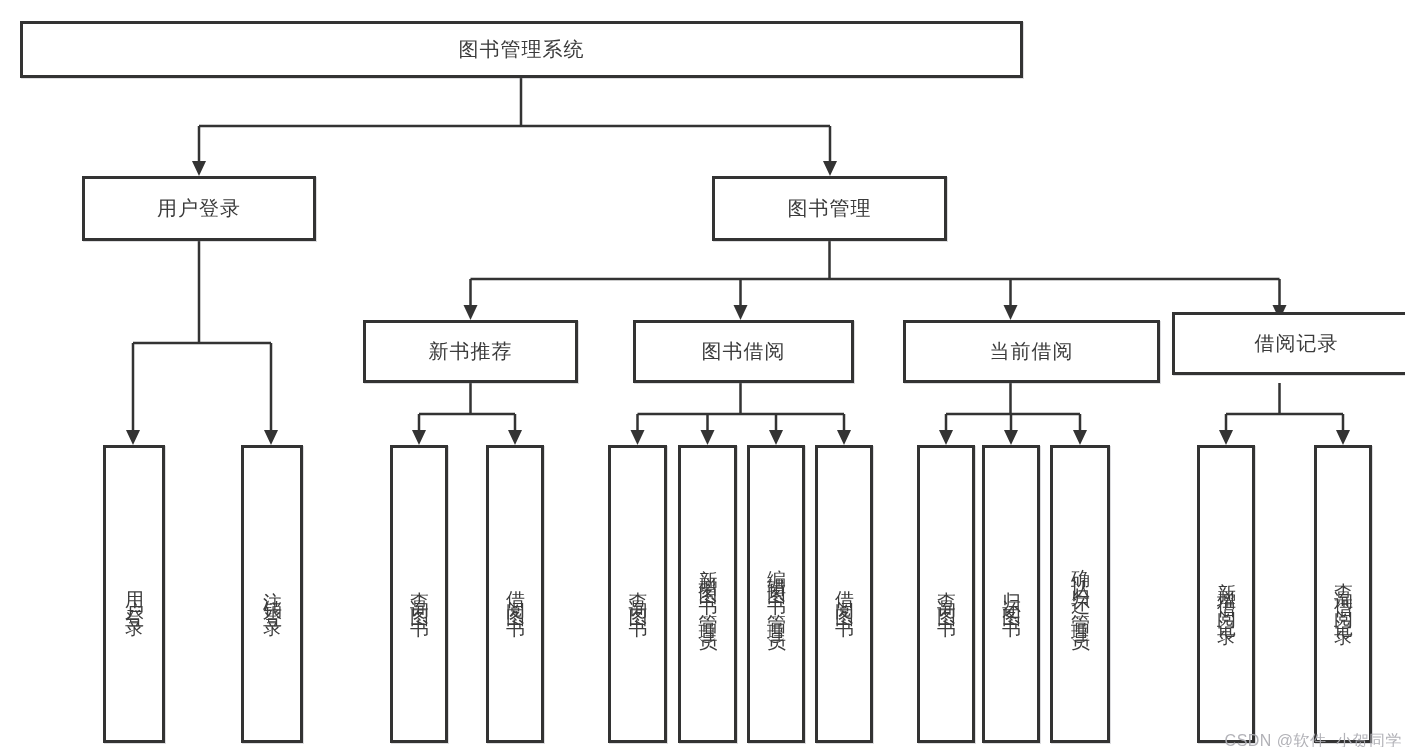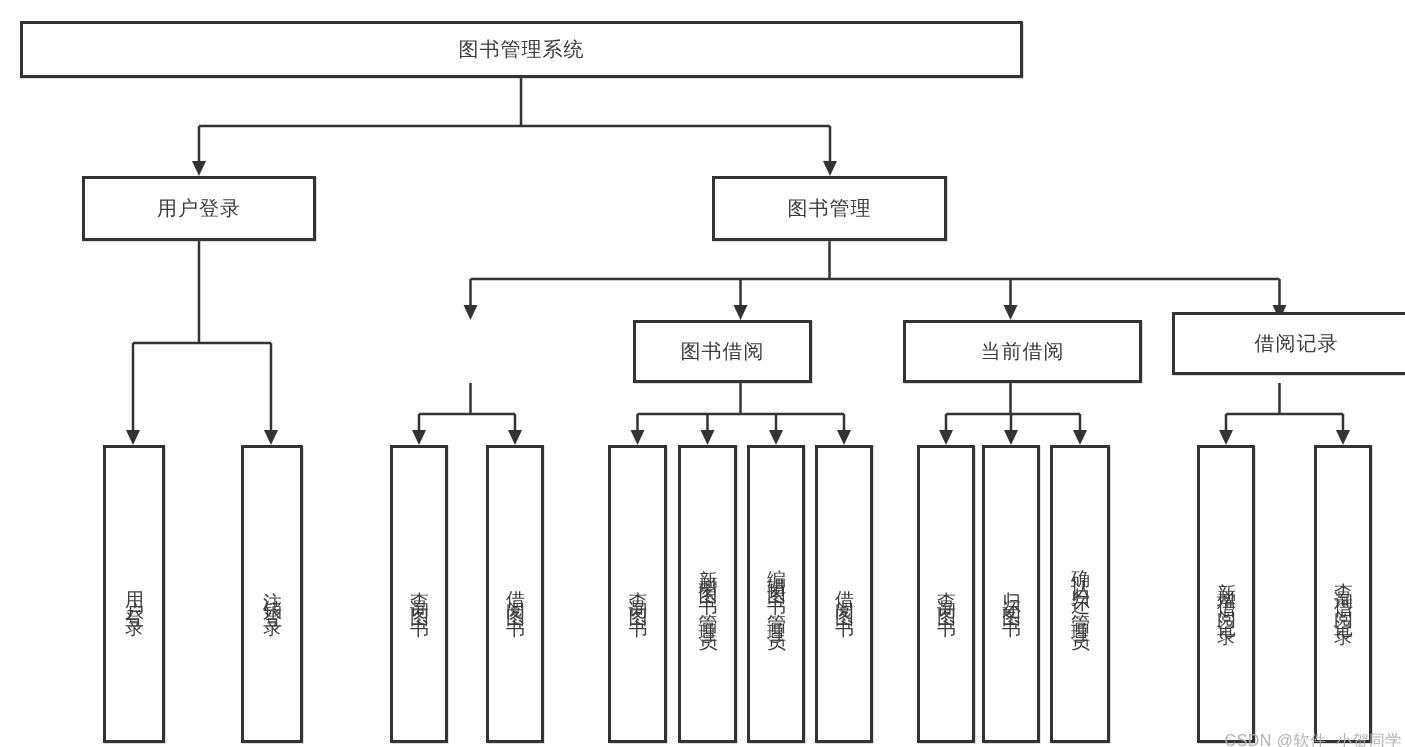--- a/index.html
+++ b/index.html
@@ -108,24 +108,27 @@
     <span class="label">图书管理系统</span>
   </div>
 
   <div class="node h" style="left:82px; top:168px; width:234px; height:65px;">
     <span class="label">用户登录</span>
   </div>
   <div class="node h" style="left:712px; top:168px; width:235px; height:65px;align-items:center;">
     <span class="label">图书管理</span>
   </div>
 
-  <div class="node h" style="left:633px; top:312px; width:179px; height:63px;">
+  <div class="node h" style="left:363px; top:312px; width:215px; height:63px;">
+    <span class="label">新书推荐</span>
+  </div>
+  <div class="node h" style="left:633px; top:312px; width:221px; height:63px;">
     <span class="label">图书借阅</span>
   </div>
-  <div class="node h" style="left:903px; top:312px; width:239px; height:63px;">
+  <div class="node h" style="left:903px; top:312px; width:257px; height:63px;">
     <span class="label">当前借阅</span>
   </div>
   <div class="node h" style="left:1172px; top:304px; width:249px; height:63px;">
     <span class="label">借阅记录</span>
   </div>
 
   <div class="node v" style="left:103px; top:437px; width:62px; height:298px;">
     <span class="vlabel">用户登录</span>
   </div>
   <div class="node v" style="left:241px; top:437px; width:62px; height:298px;">

